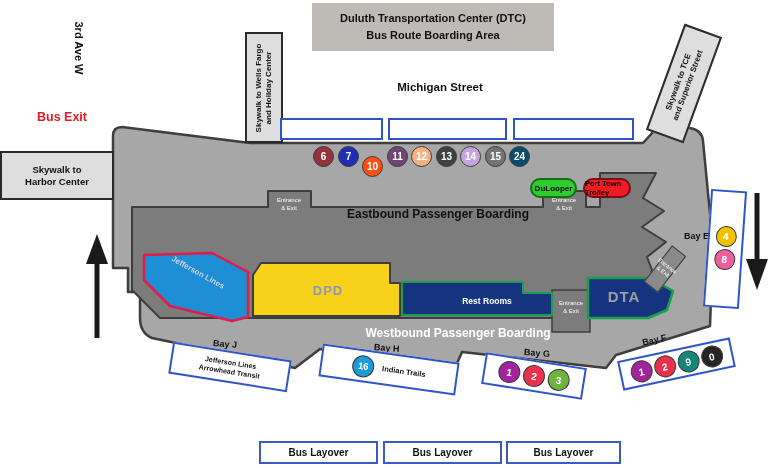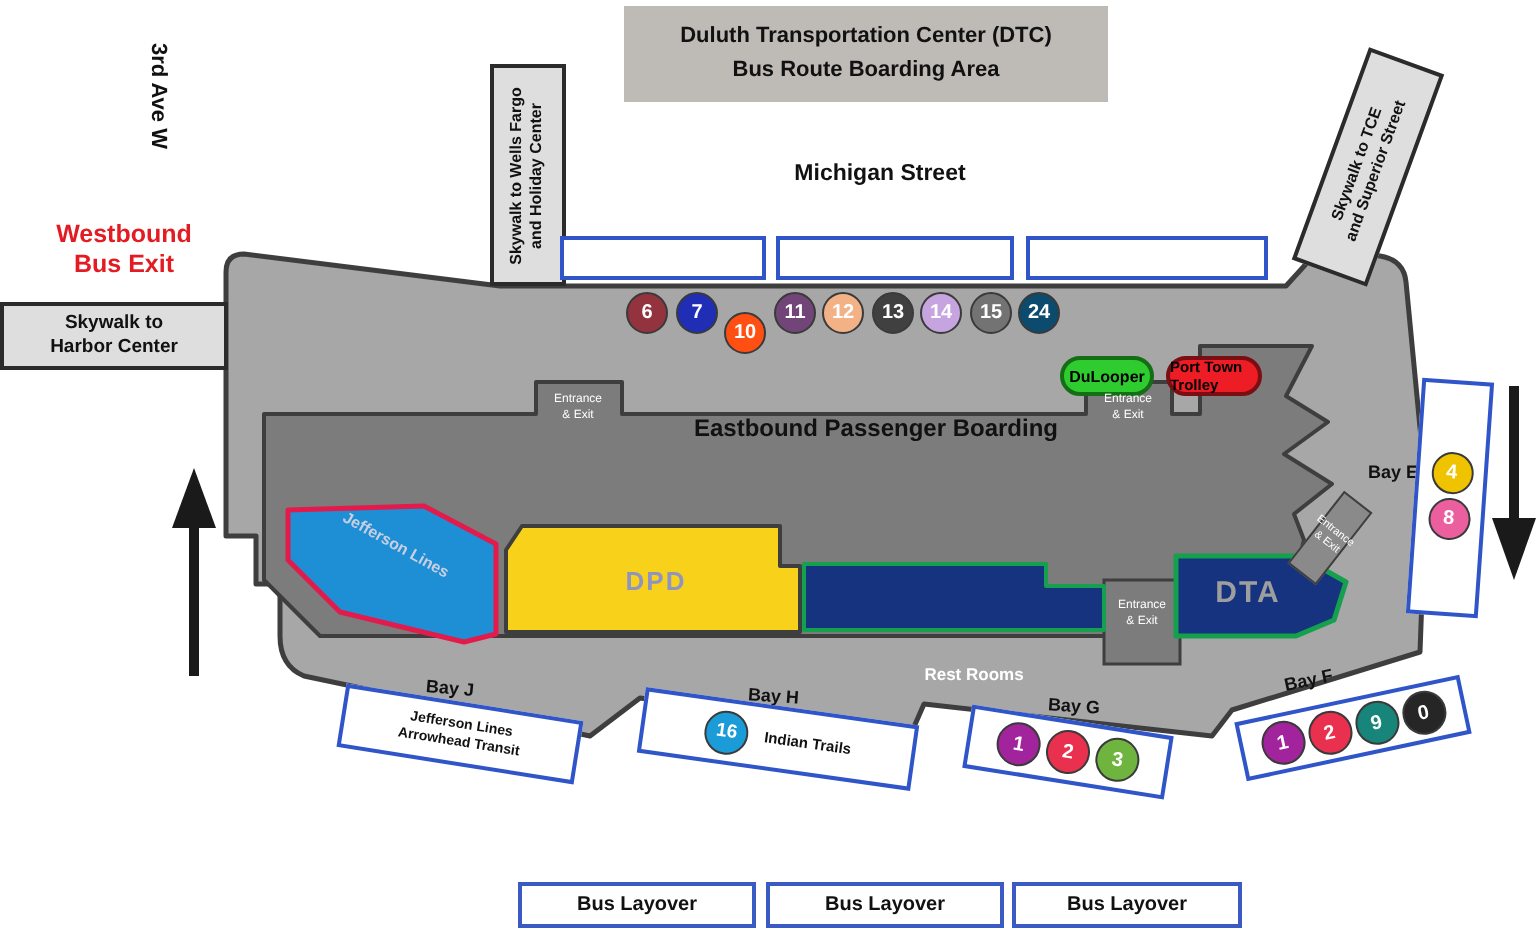--- a/index.html
+++ b/index.html
@@ -62,25 +62,24 @@
   </svg>
 
   <div class="abs ctr b" style="left:312px;top:3px;width:242px;height:48px;background:#BEBBB6;font-size:11px;line-height:1.55;padding-top:7px;box-sizing:border-box;">
     <div>Duluth Transportation Center (DTC)</div>
     <div>Bus Route Boarding Area</div>
   </div>
 
   <div class="abs ctr b" style="left:38px;top:42px;width:82px;font-size:11px;transform:rotate(90deg);">3rd Ave W</div>
 
   <div class="abs ctr b" style="left:14px;top:110px;width:96px;font-size:12.5px;color:#E31B23;line-height:1.2;">
-    <div>Westbound</div>
     <div>Bus Exit</div>
   </div>
 
-  <div class="skybox" style="left:0px;top:151px;width:114px;height:34px;font-size:9.5px;line-height:1.25;">
+  <div class="skybox" style="left:0px;top:151px;width:114px;height:49px;font-size:9.5px;line-height:1.25;">
     <div><span>Skywalk to</span><br>
          <span>Harbor Center</span></div>
   </div>
 
   <div class="skybox" style="left:245px;top:32px;width:38px;height:111px;">
     <div style="position:absolute;left:50%;top:50%;width:104px;transform:translate(-50%,-50%) rotate(-90deg);font-size:8px;line-height:1.3;">
       <span>Skywalk to Wells Fargo</span><br>
       <span>and Holiday Center</span>
     </div>
   </div>
@@ -107,20 +106,21 @@
   <div class="rc" style="left: 460px; top: 146px; background-color: rgb(198, 164, 224);">14</div>
   <div class="rc" style="left: 485px; top: 146px; background-color: #737373;">15</div>
   <div class="rc" style="left: 509px; top: 146px; background-color: #0c4a6e;">24</div>
 
   <div class="pill" style="left: 530px; top: 146px; width: 47px; font-size: 8px; background-color: rgb(47, 204, 47); border-color: rgb(21, 110, 21);">DuLooper</div>
   <div class="pill" style="left: 583px; top: 146px; width: 48px; font-size: 7.5px; background-color: rgb(238, 28, 37); border-color: rgb(122, 14, 18);">Port Town Trolley</div>
 
   <div class="abs ctr b" style="left:278px;top:176px;width:320px;font-size:12px;margin-top:31px;">Eastbound Passenger Boarding</div>
 
 
+  <div class="abs ctr b" style="left:298px;top:326px;width:320px;font-size:12px;color:#fff;">Westbound Passenger Boarding</div>
 
   <div class="tab-txt" style="left:266px;top:196px;width:46px;">
     <div>Entrance</div>
     <div>&amp; Exit</div>
   </div>
   <div class="tab-txt" style="left:541px;top:196px;width:46px;">
     <div>Entrance</div>
     <div>&amp; Exit</div>
   </div>
   <div class="tab-txt" style="left:552px;top:299px;width:38px;">
@@ -130,21 +130,21 @@
 
   <div style="position:absolute;left:656px;top:246px;width:18px;height:46px;background:#8A8A8A;border:1.5px solid #3E3E3E;transform:rotate(38deg);box-sizing:border-box;display:flex;align-items:center;justify-content:center;">
     <div class="ctr" style="color:#fff;font-size:5.5px;line-height:1.3;">
       <div>Entrance</div>
       <div>&amp; Exit</div>
     </div>
   </div>
 
   <div class="abs ctr b" style="left:152px;top:268px;width:92px;font-size:8px;color:#C9CFE3;transform:rotate(29deg);">Jefferson Lines</div>
   <div class="abs ctr b" style="left:300px;top:283px;width:56px;font-size:13px;color:#8F94C0;letter-spacing:1px;">DPD</div>
-  <div class="abs ctr b" style="left:432px;top:296px;width:110px;font-size:8.5px;color:#fff;margin-top:36px;">Rest Rooms</div>
+  <div class="abs ctr b" style="left:432px;top:296px;width:110px;font-size:8.5px;color:#fff;">Rest Rooms</div>
   <div class="abs ctr b" style="left:598px;top:288px;width:52px;font-size:15px;color:#9E9E9E;letter-spacing:1px;">DTA</div>
 
   <div class="baylbl" style="left:213px;top:339px;transform:rotate(5deg);">Bay J</div>
   <div class="baylbl" style="left:374px;top:343px;transform:rotate(4deg);">Bay H</div>
   <div class="baylbl" style="left:524px;top:348px;transform:rotate(4deg);">Bay G</div>
   <div class="baylbl" style="left:642px;top:335px;transform:rotate(-12deg);">Bay F</div>
   <div class="baylbl" style="left:684px;top:231px;">Bay E</div>
 
   <div class="baybox" style="left:170px;top:351px;width:120px;height:32px;transform:rotate(9deg);">
     <div class="ctr b" style="font-size:7px;line-height:1.35;">

